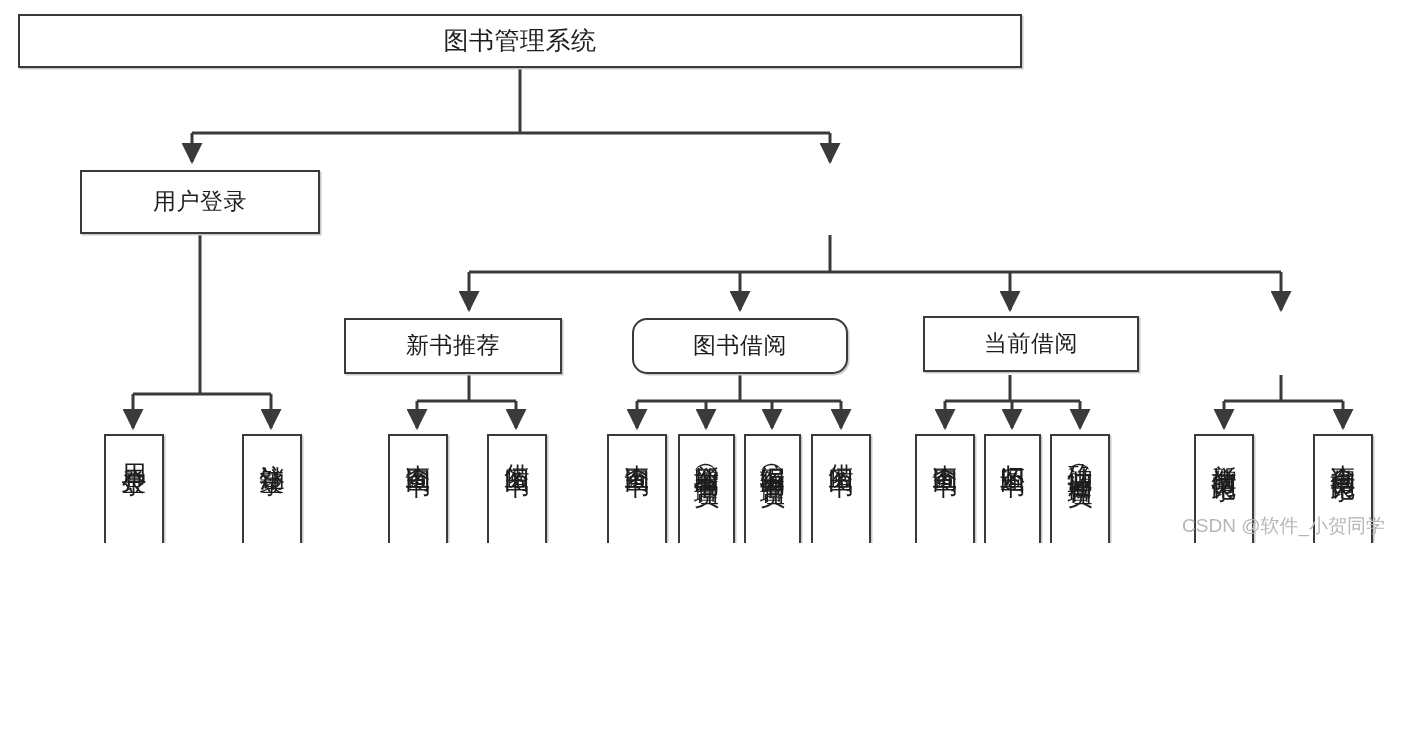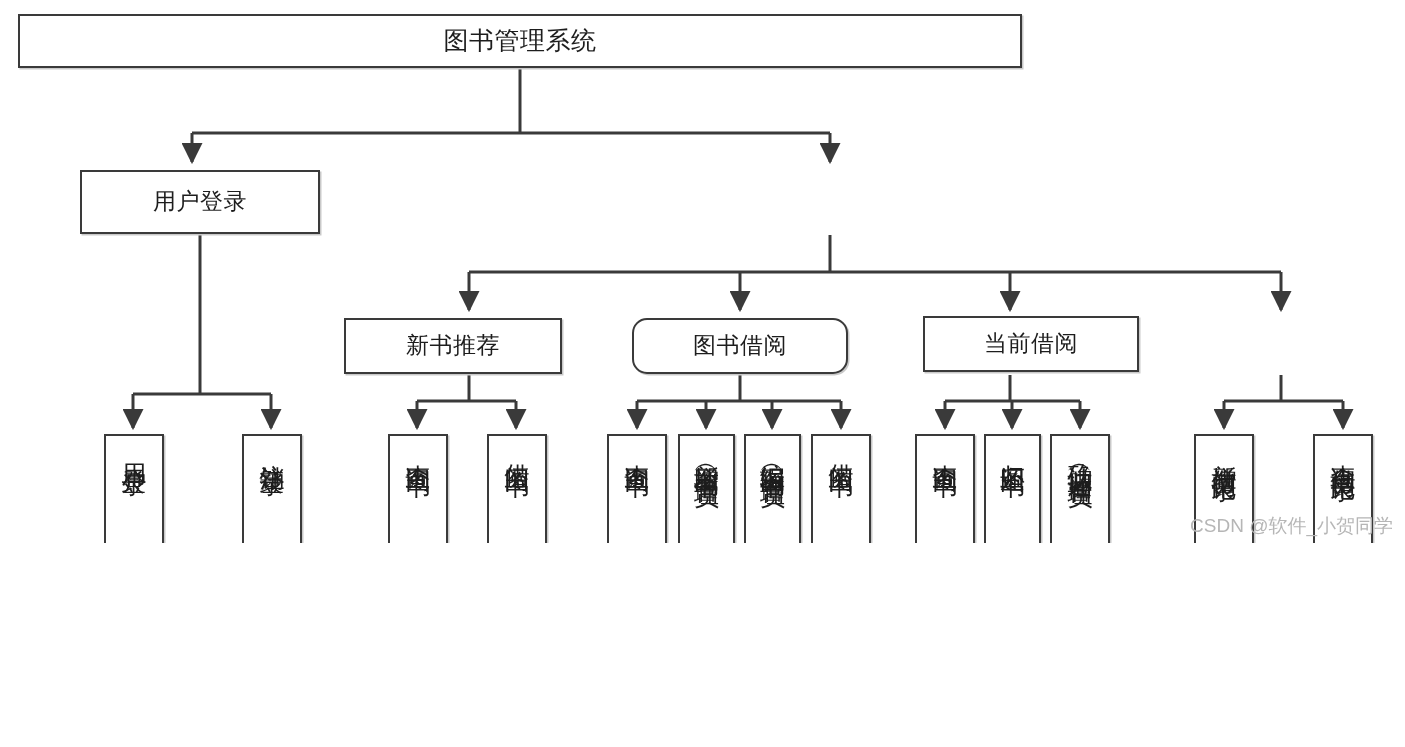--- a/index.html
+++ b/index.html
@@ -56,21 +56,21 @@
     text-orientation: upright;
     font-size: 25px;
     letter-spacing: 3px;
     line-height: 1;
   }
   .node.root .label {
     font-size: 25px;
   }
   #watermark {
     position: absolute;
-    right: 12px;
+    right: 20px;
     bottom: 4px;
     font-size: 19px;
     color: #b6b6b6;
     white-space: nowrap;
     z-index: 5;
     font-family: "Liberation Sans", "DejaVu Sans", sans-serif;
   }
 </style>
 </head>
 <body>

